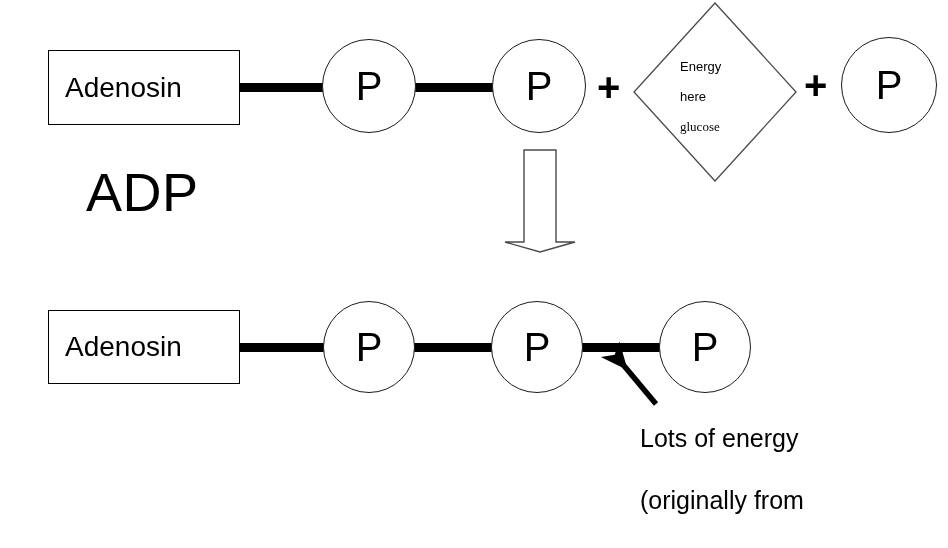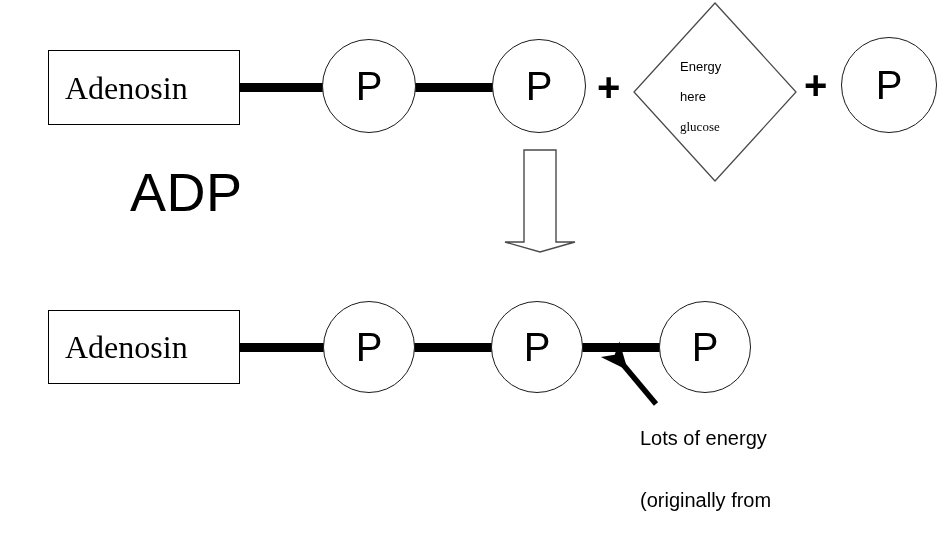--- a/index.html
+++ b/index.html
@@ -23,26 +23,25 @@
   
   .adenosin-box {
     box-sizing: border-box;
     border: 1.5px solid #000000;
     background: #ffffff;
     display: flex;
     align-items: center;
     justify-content: flex-start;
   }
   .adenosin-label {
-    font-size: 32px;
+    font-size: 28px;
     line-height: 1;
     padding-left: 16px;
     color: #000000;
     white-space: nowrap;
-    font-family: Liberation Serif, serif;
   }
 
   
   .p-circle {
     box-sizing: border-box;
     border: 1.3px solid #1a1a1a;
     border-radius: 50%;
     background: #ffffff;
     display: flex;
     align-items: center;
@@ -60,21 +59,20 @@
     height: 9px;
   }
 
   
   .molecule-name {
     font-size: 54px;
     line-height: 1;
     letter-spacing: 0.5px;
     color: #000000;
     white-space: nowrap;
-    margin-left: 44px;
   }
 
   
   .plus {
     font-size: 40px;
     line-height: 1;
     color: #000000;
     font-weight: 600;
   }
 
@@ -83,21 +81,21 @@
   .diamond-text {
     font-size: 13px;
     line-height: 30px;
     color: #000000;
     text-align: right;
     white-space: nowrap;
   }
 
   
   .annotation-text {
-    font-size: 20px;
+    font-size: 25px;
     line-height: 40px;
     color: #000000;
     white-space: nowrap;
   }
 
   svg { display: block; overflow: visible; }
 </style>
 </head>
 <body>
 

